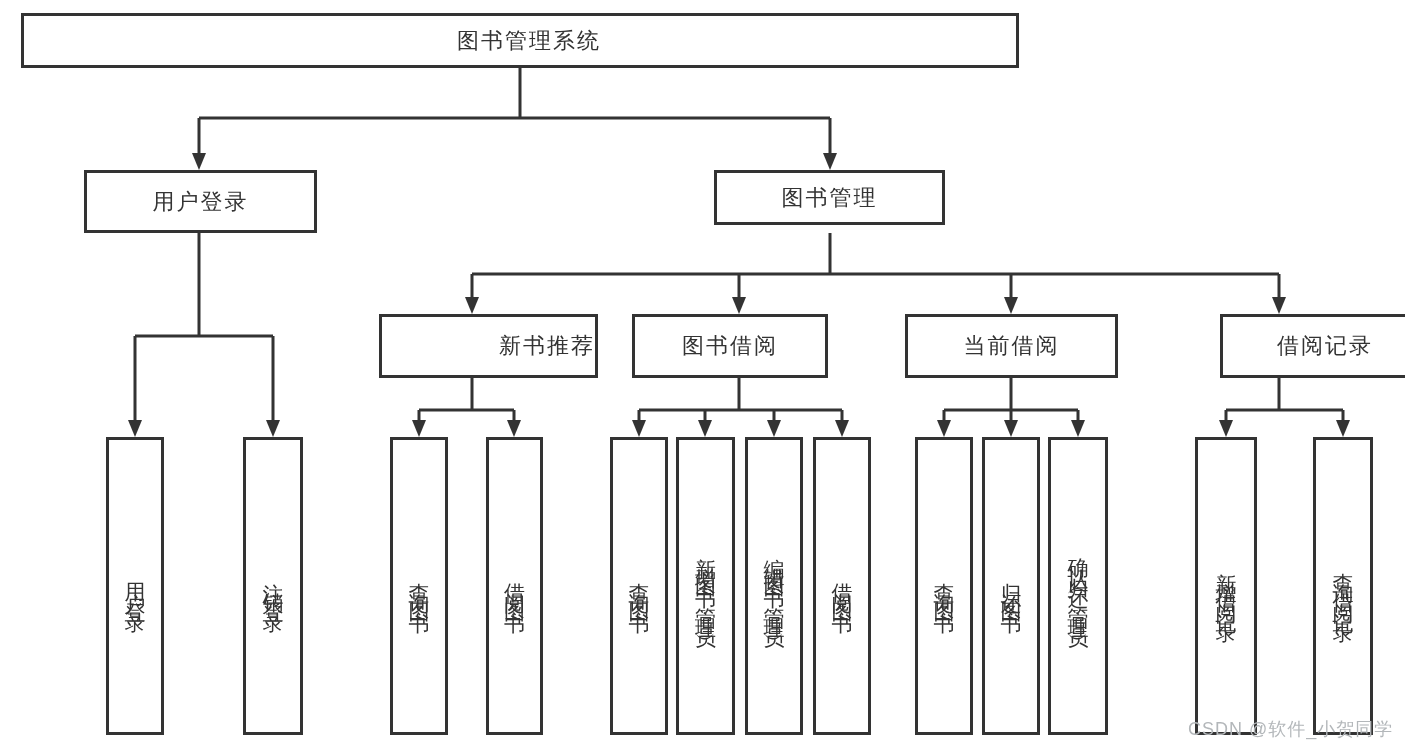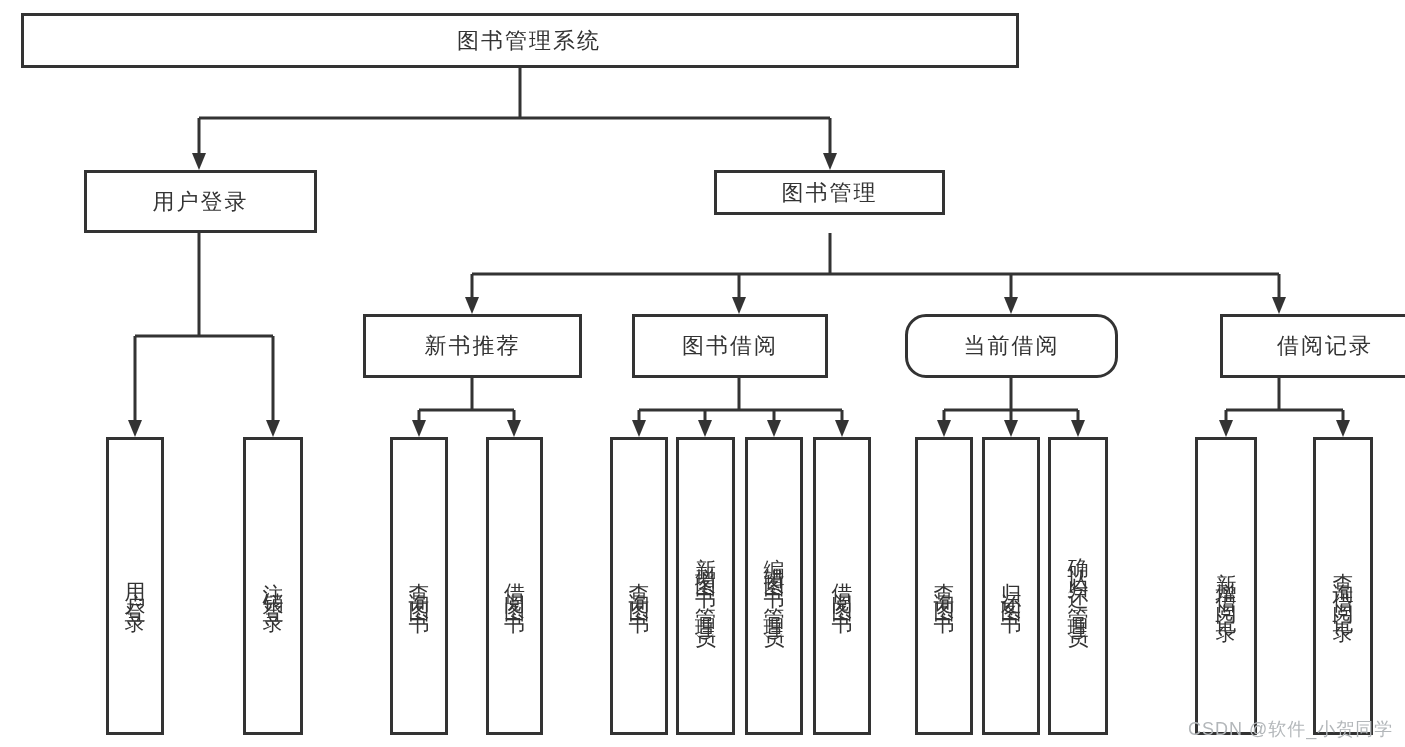--- a/index.html
+++ b/index.html
@@ -34,25 +34,25 @@
     writing-mode: vertical-rl;
     font-size: 21px;
     letter-spacing: 10px;
     text-align: center;
   }
   .vbox .lbl { display: inline-block; }
   
   .n-root   { left: 21px;   top: 13px;  width: 998px; height: 55px; padding-left: 18px; }
   
   .n-l1a    { left: 84px;   top: 170px; width: 233px; height: 63px; }
-  .n-l1b    { left: 714px;  top: 170px; width: 231px; height: 45px; }
+  .n-l1b    { left: 714px;  top: 170px; width: 231px; height: 55px; }
   
-  .n-l2a    { left: 363px;  top: 314px; width: 219px; height: 64px; }
+  .n-l2a    { left: 379px;  top: 314px; width: 219px; height: 64px; justify-content: flex-end; }
   .n-l2b    { left: 632px;  top: 314px; width: 196px; height: 64px; }
-  .n-l2c    { left: 905px;  top: 314px; width: 213px; height: 64px; border-radius: 21px; }
+  .n-l2c    { left: 905px;  top: 314px; width: 213px; height: 64px; }
   .n-l2d    { left: 1174px; top: 314px; width: 210px; height: 64px; margin-left: 46px; }
   
   .leaf     { top: 437px; height: 298px; }
   .n-a1 { left: 106px;  width: 58px; }
   .n-a2 { left: 243px;  width: 60px; }
   .n-d1 { left: 390px;  width: 58px; }
   .n-d2 { left: 486px;  width: 57px; }
   .n-e1 { left: 610px;  width: 58px; }
   .n-e2 { left: 676px;  width: 59px; }
   .n-e3 { left: 745px;  width: 58px; }

